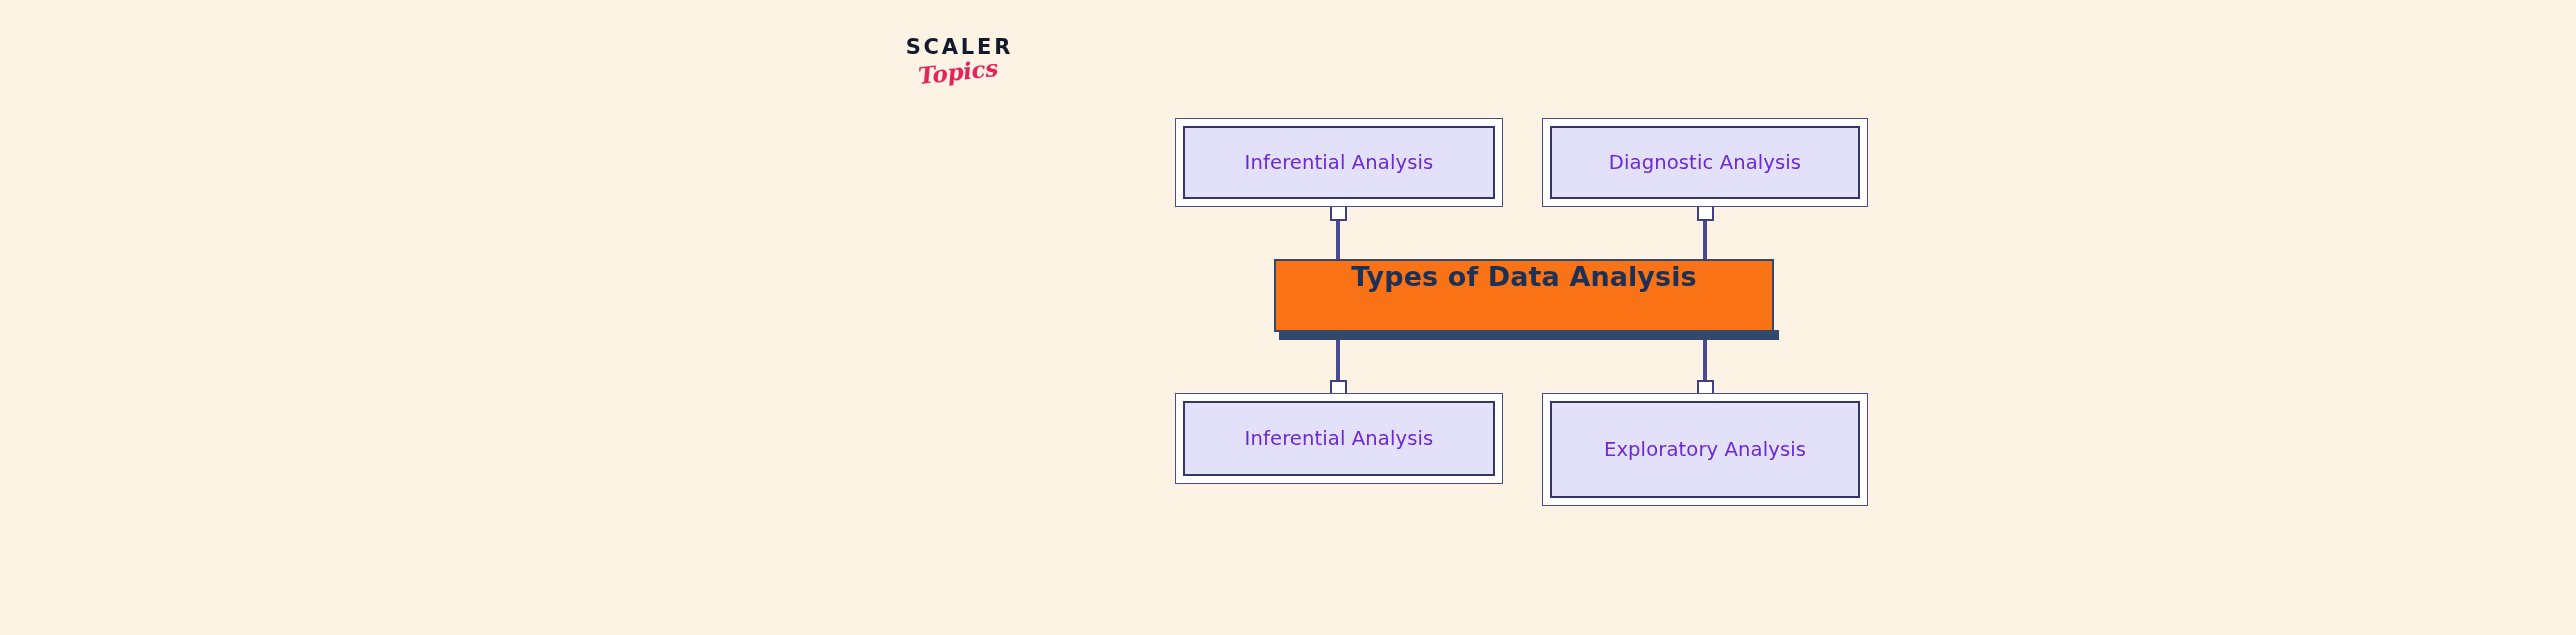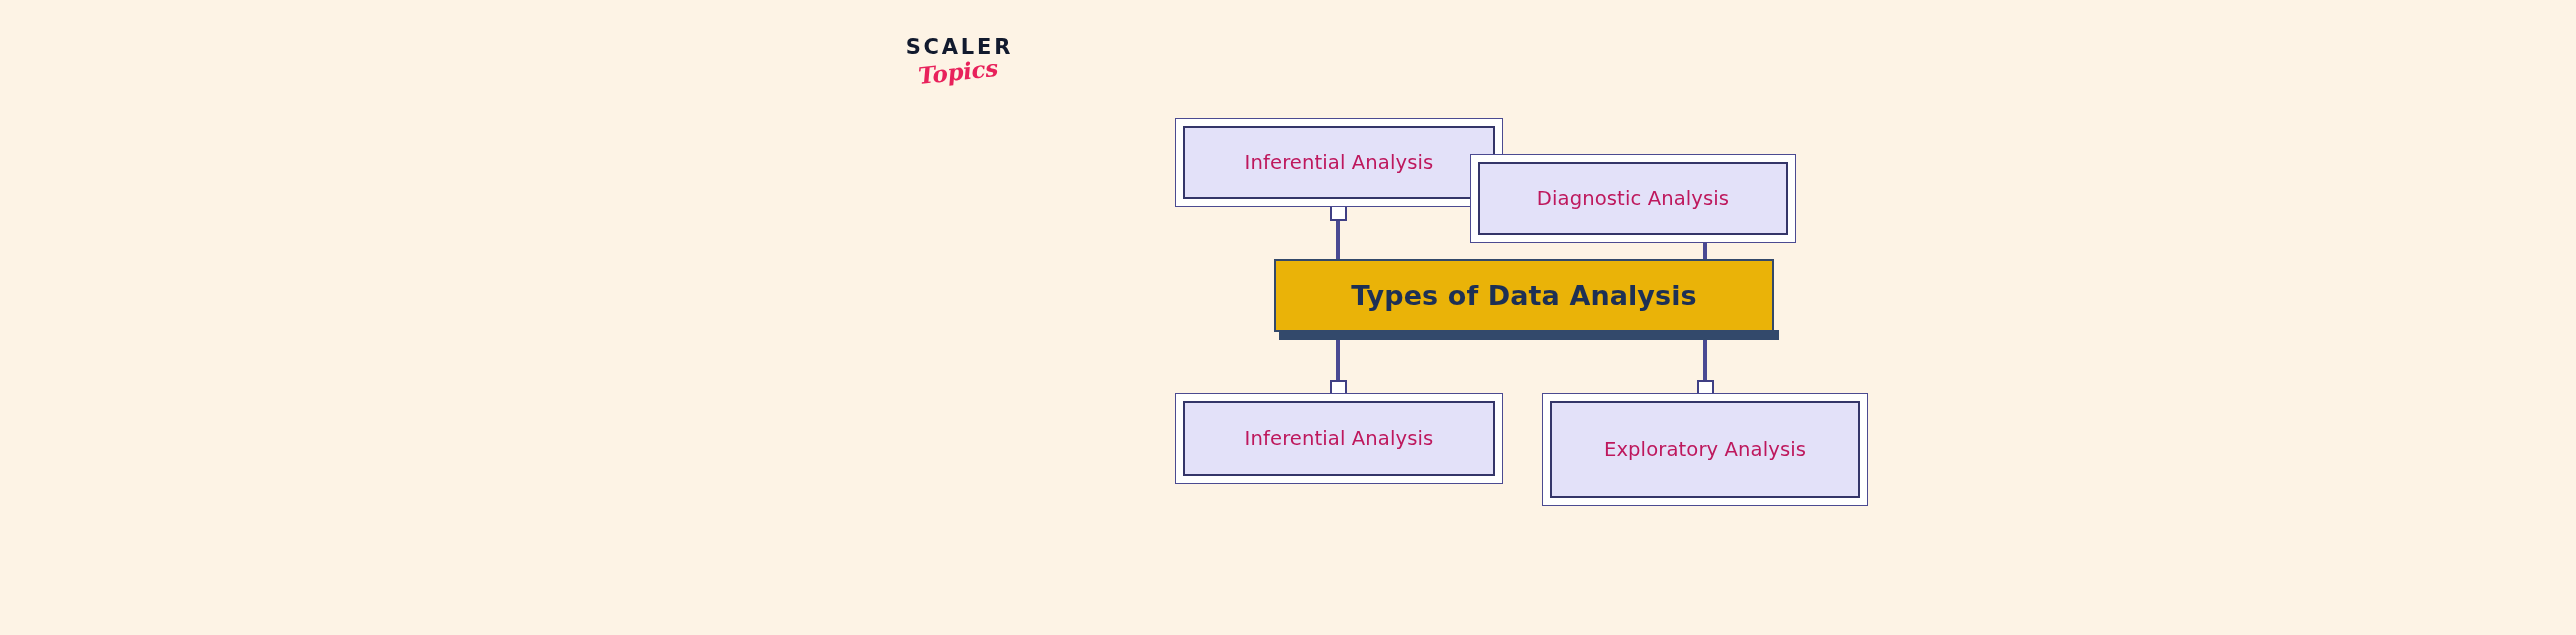--- a/index.html
+++ b/index.html
@@ -68,33 +68,33 @@
     background: #E3E1F9;
     border: 2.1px solid #343569;
     display: flex;
     align-items: center;
     justify-content: center;
   }
   .node-leaf .leaf-label {
     font-family: "DejaVu Sans", "Liberation Sans", sans-serif;
     font-size: 19.6px;
     font-weight: 400;
-    color: #be185d;
+    color: #6d28d9;
     letter-spacing: 0.1px;
     white-space: nowrap;
   }
 
   
   #node-root {
     position: absolute;
     box-sizing: border-box;
-    background: #eab308;
+    background: #f97316;
     border: 2.6px solid #33496B;
     display: flex;
-    align-items: center;
+    align-items: flex-start;
     justify-content: center;
   }
   #node-root .root-label {
     font-family: "DejaVu Sans", "Liberation Sans", sans-serif;
     font-size: 27px;
     font-weight: 700;
     color: #1D3055;
     letter-spacing: 0.1px;
     white-space: nowrap;
   }
@@ -136,21 +136,21 @@
 
   <div class="connector-line" style="left:1703px; top:336px; width:4.1px; height:56px;"></div>
   <div class="connector-handle" style="left:1697px; top:380px; width:16.5px; height:16.5px;"></div>
 
   <div class="node-leaf" style="left:1175px; top:118px; width:328px; height:89px;">
     <div class="leaf-inner">
       <span class="leaf-label">Inferential Analysis</span>
     </div>
   </div>
 
-  <div class="node-leaf" style="left:1470px; top:118px; width:326px; height:89px;margin-top:36px;">
+  <div class="node-leaf" style="left:1542px; top:118px; width:326px; height:89px;">
     <div class="leaf-inner">
       <span class="leaf-label">Diagnostic Analysis</span>
     </div>
   </div>
 
   <div class="node-leaf" style="left:1175px; top:393px; width:328px; height:91px;">
     <div class="leaf-inner">
       <span class="leaf-label">Inferential Analysis</span>
     </div>
   </div>

